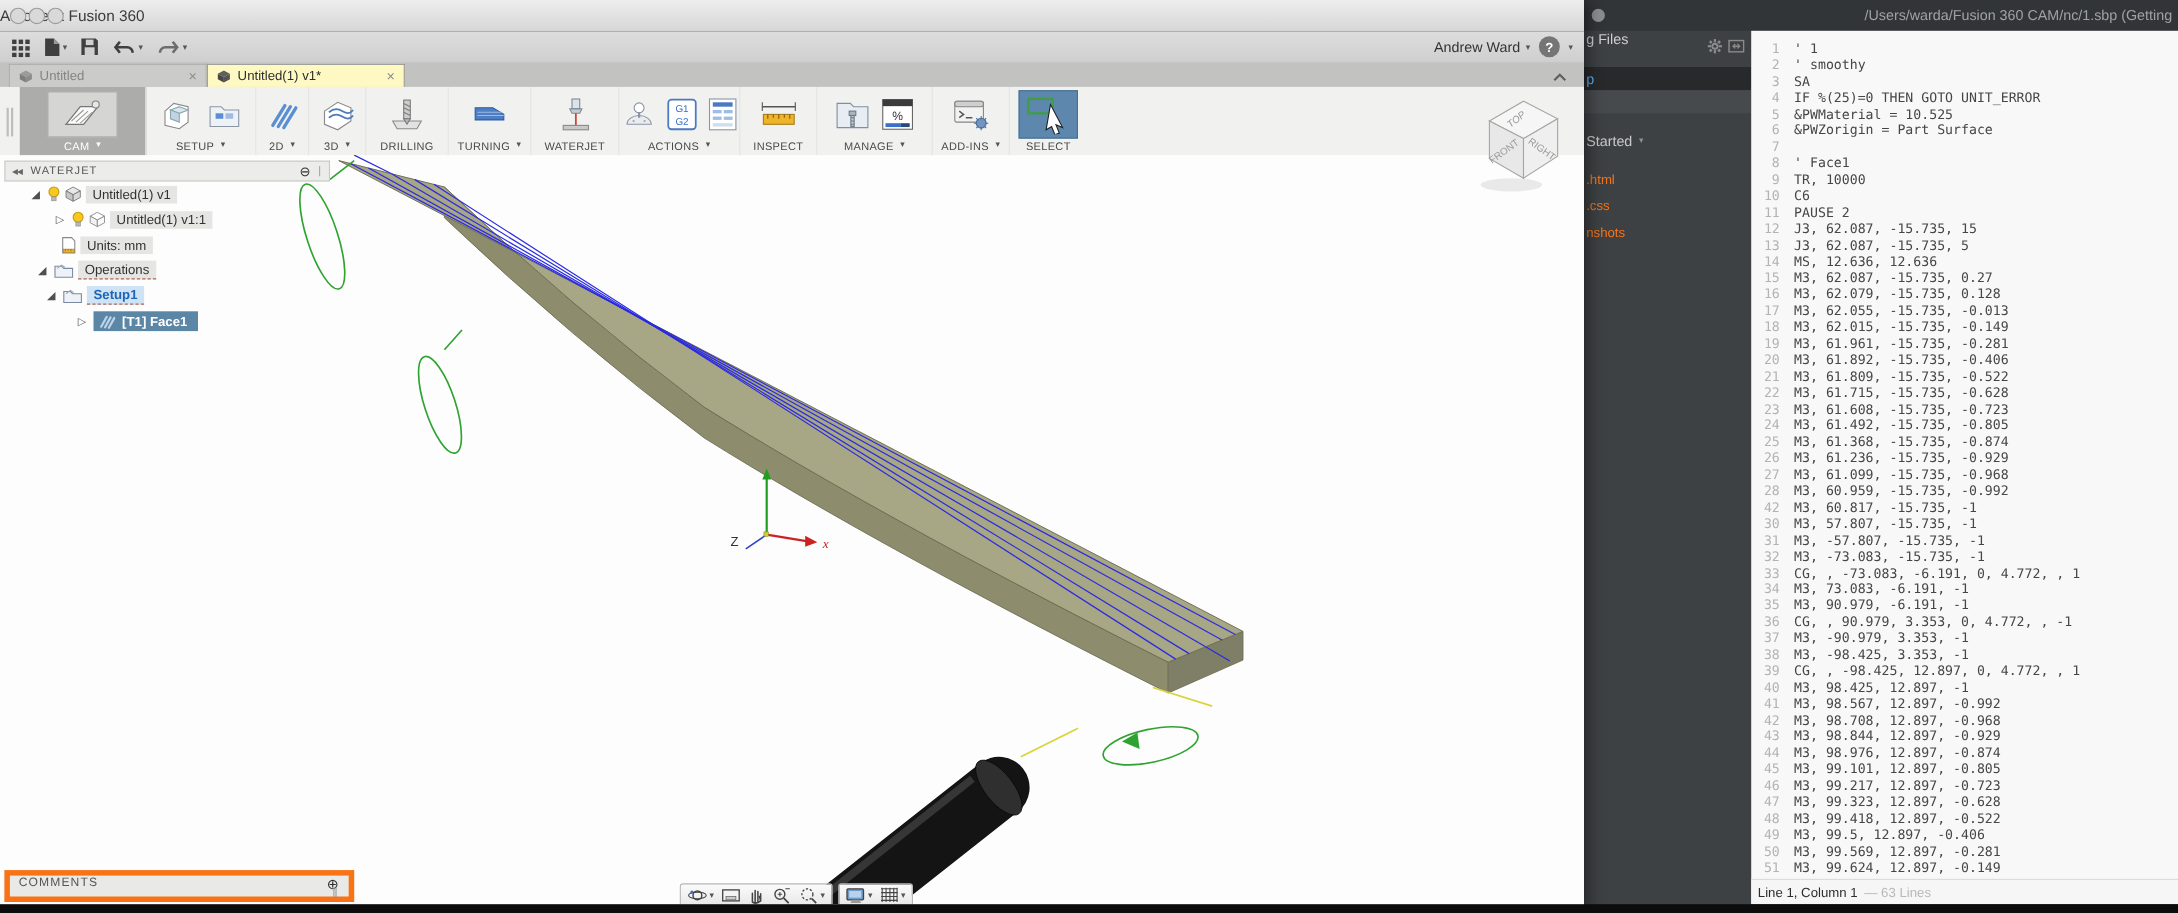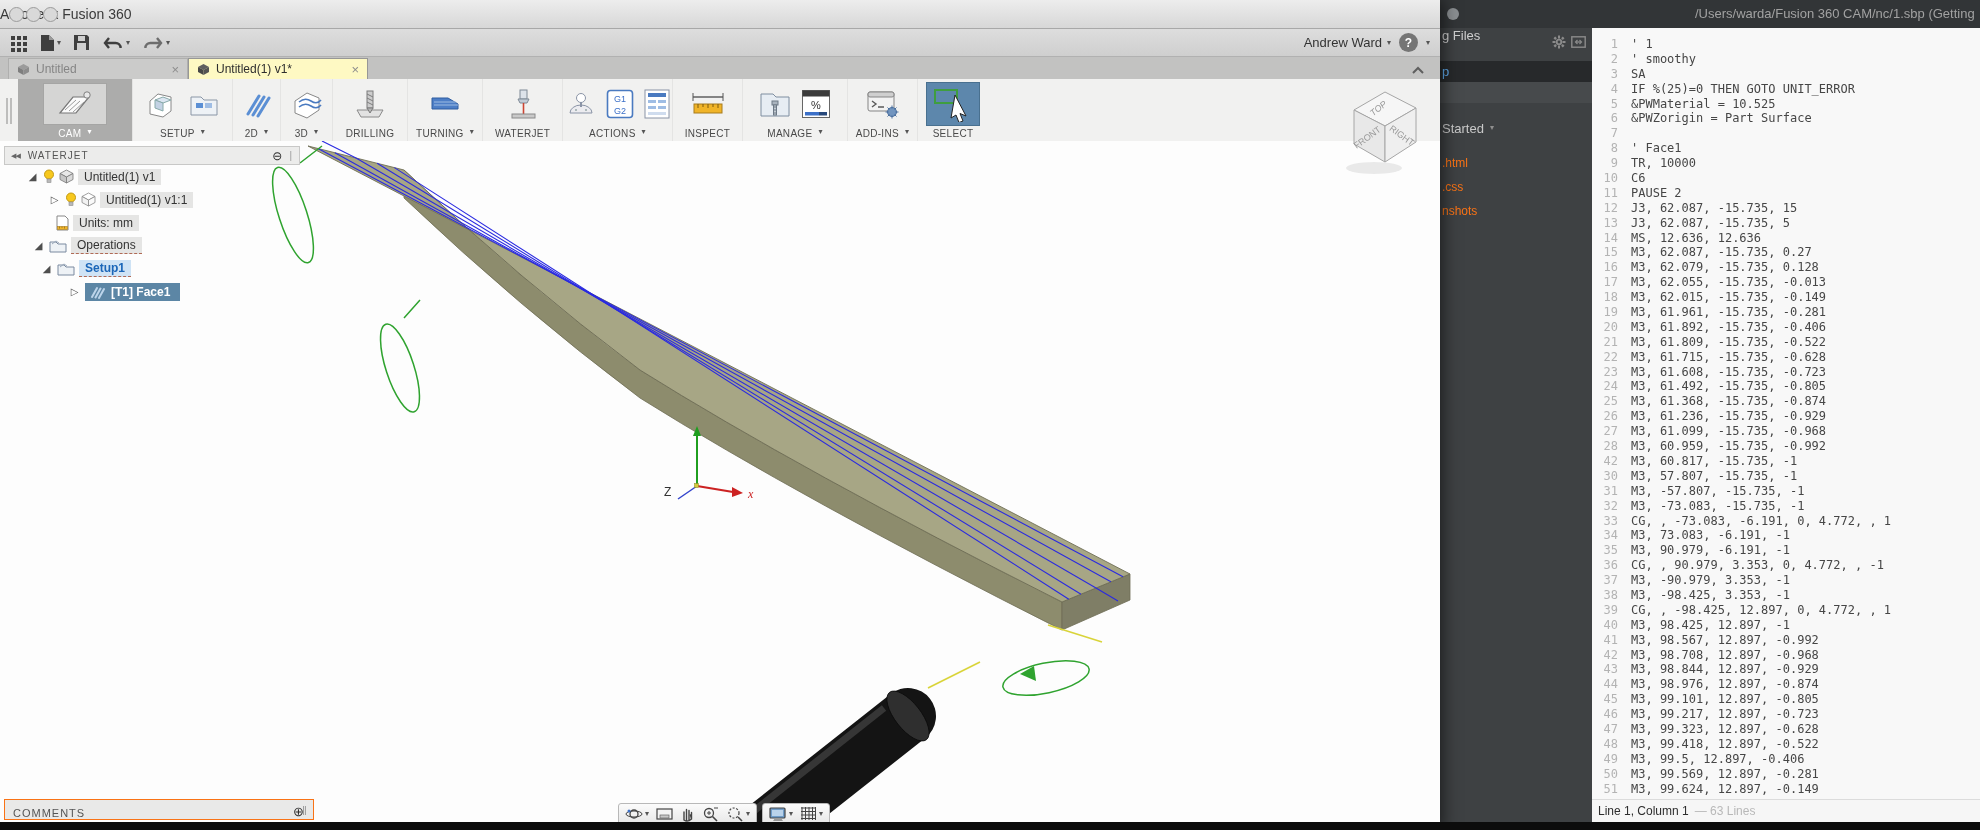--- a/index.html
+++ b/index.html
@@ -55,22 +55,22 @@
   .twist{color:#555;font-size:10px;width:13px;text-align:center}
   .twist.open{color:#4f4f4f}
   .blabel{background:#e5e5e4;padding:1px 6px;color:#333;white-space:nowrap}
   .dashedu{border-bottom:1px dashed #b06a55}
   .lbl-setup{color:#1b66b8;font-weight:bold;background:#cfe3f5}
   .face1wrap{background:#5c86a5;display:flex;align-items:center;gap:6px;padding:2px 10px 2px 4px}
   .face1wrap .blabel{background:transparent;color:#fff;font-weight:bold;padding:0}
   
   .viewcube{position:absolute;left:1340px;top:84px;z-index:6}
   
-  .comments{position:absolute;left:4px;bottom:2px;width:292px;height:19px;background:#e9e9e8;border:1px solid #f97316;
-            display:flex;align-items:flex-end;padding:0 8px;font-size:11px;letter-spacing:1px;color:#555}
+  .comments{position:absolute;left:4px;bottom:2px;width:292px;height:19px;background:#e9e9e8;border:5px solid #f97316;
+            display:flex;align-items:flex-start;padding:0 8px;font-size:11px;letter-spacing:1px;color:#555}
   .comments .plus{margin-left:auto;font-size:13px;color:#2e2e2e}
   .cgrip{position:absolute;left:302px;bottom:4px;color:#9a9a9a;font-size:12px}
   .navbar{position:absolute;left:618px;top:662px;height:22px;display:flex;gap:5px;z-index:5}
   .navbox{background:linear-gradient(#fbfbfb,#e7e7e7);border:1px solid #b8b8b8;border-radius:3px;
           display:flex;align-items:center;padding:0 6px;gap:7px}
   .nv{display:flex;align-items:center;gap:2px}
   
   .editor{position:absolute;left:1440px;top:0;width:540px;height:830px;background:#3e4143;z-index:1}
   .etitle{height:28px;background:#323537;position:relative;overflow:hidden}
   .ecircle{position:absolute;left:7px;top:8px;width:12px;height:12px;border-radius:50%;background:#8a8e91}

